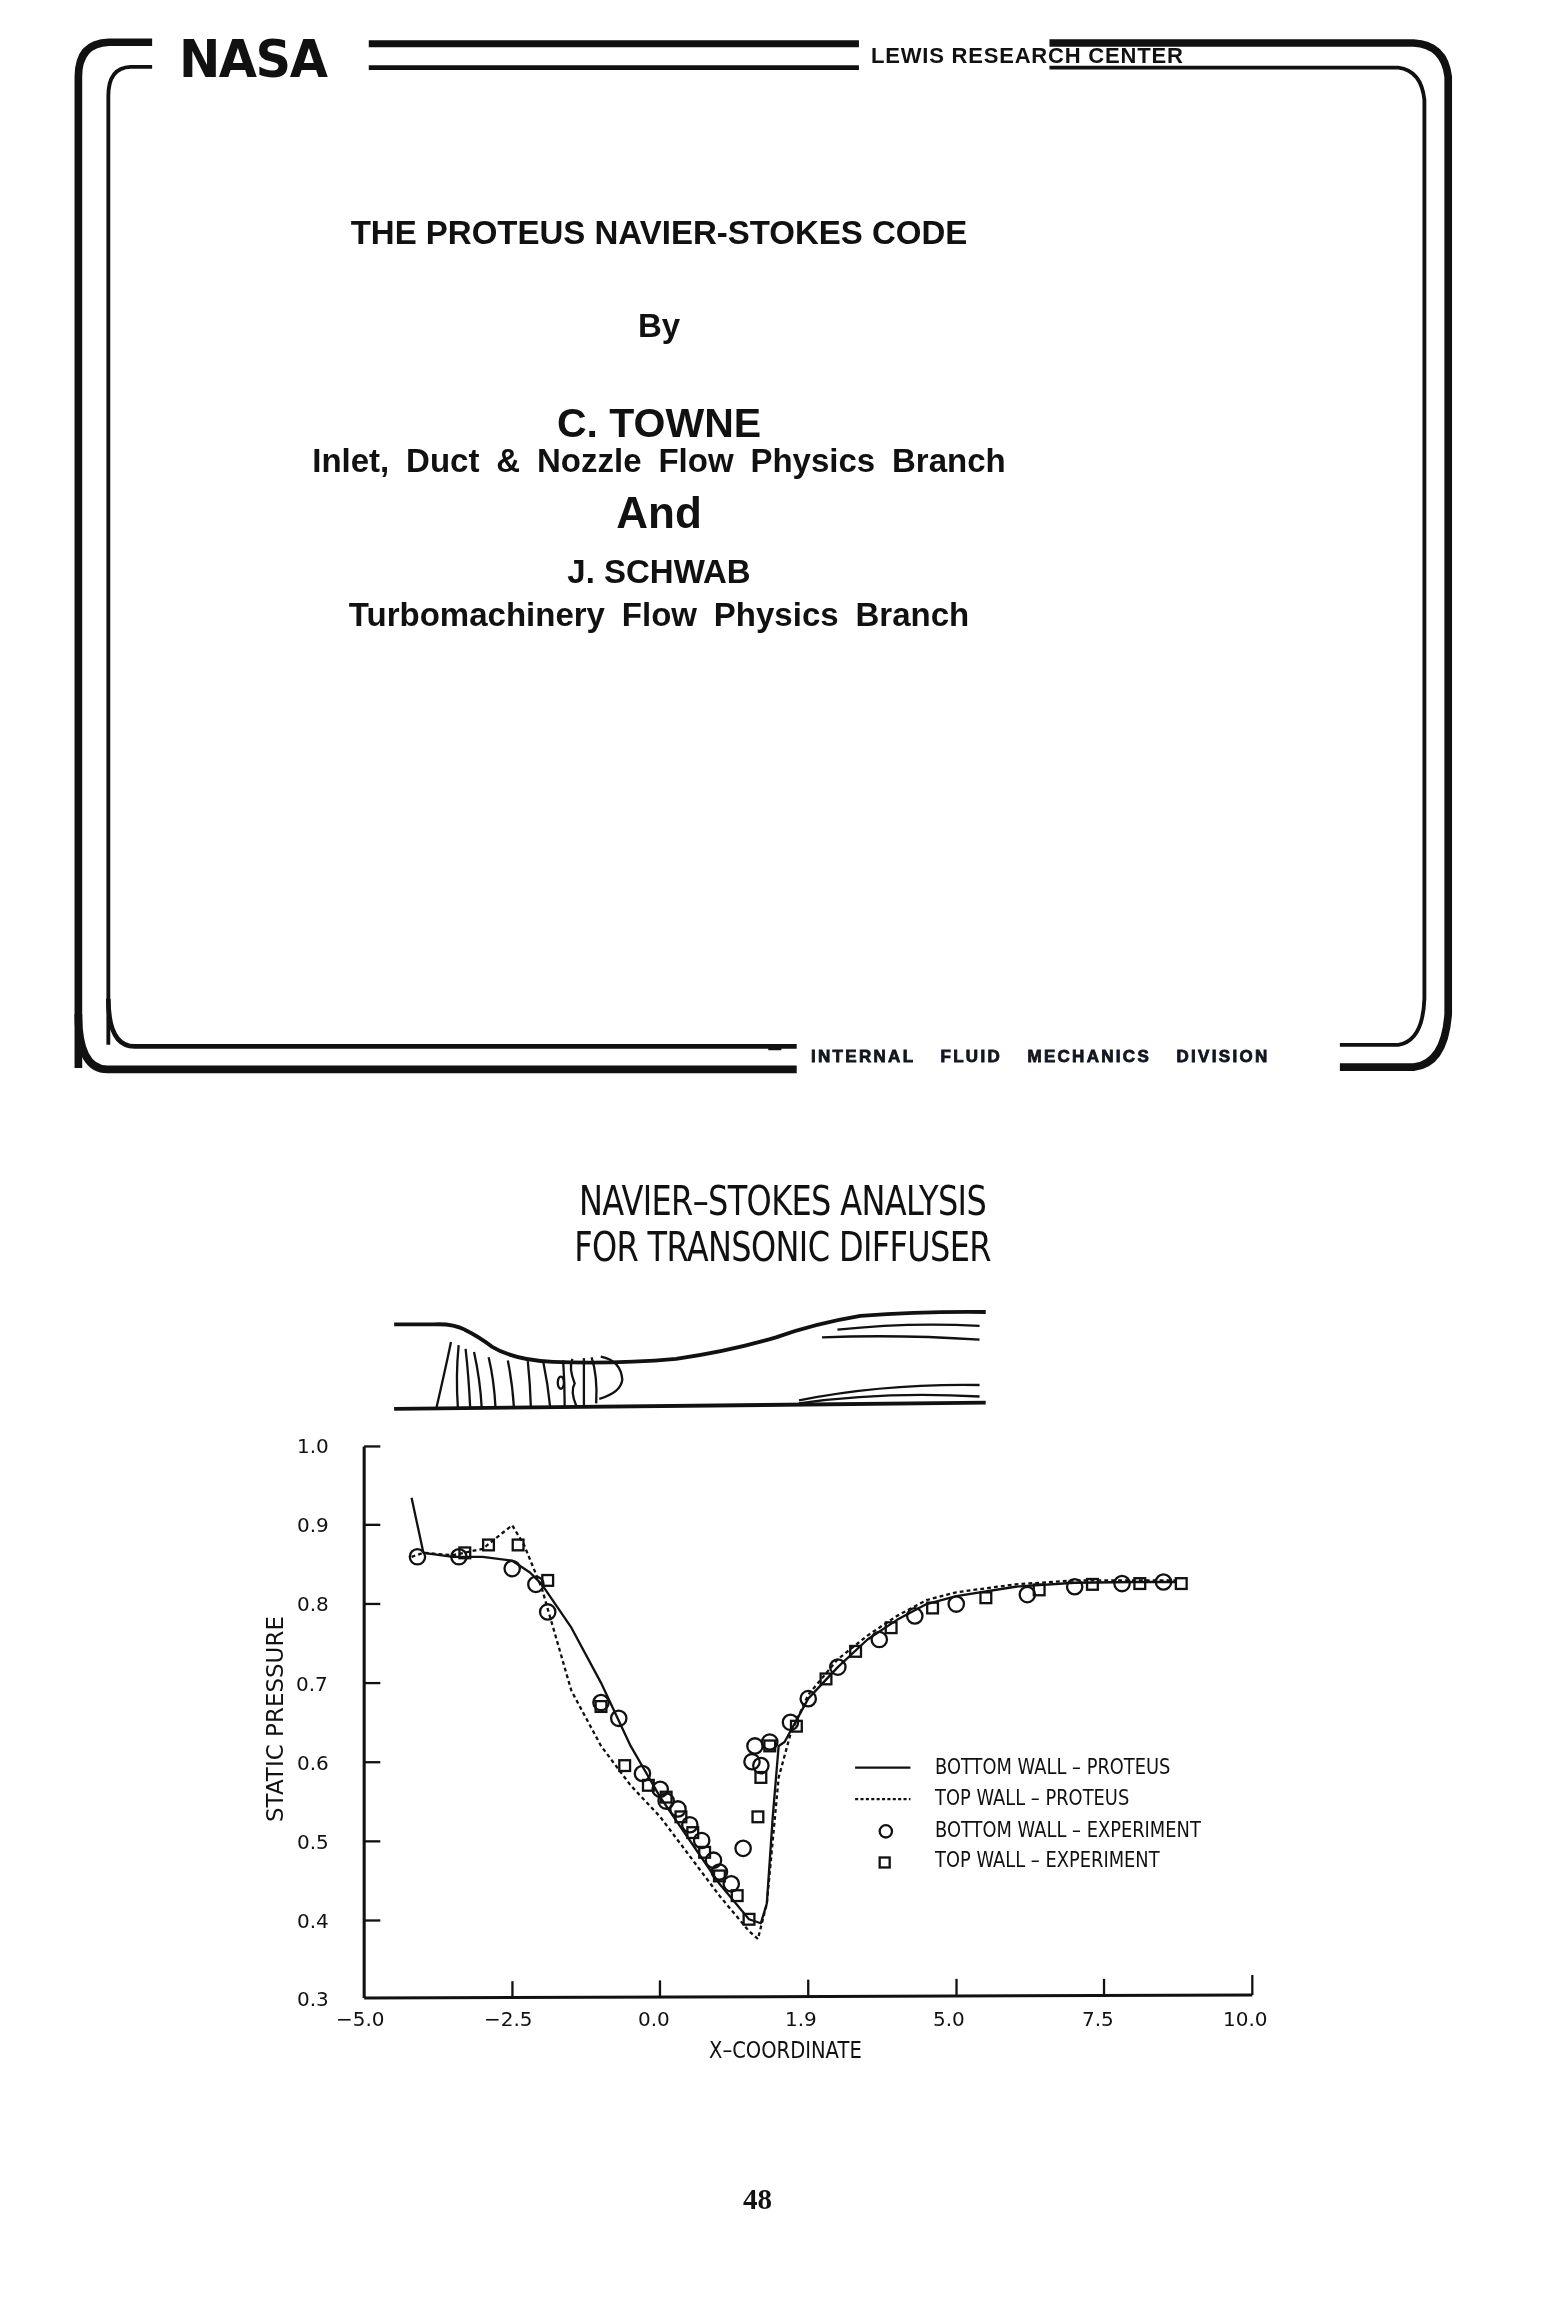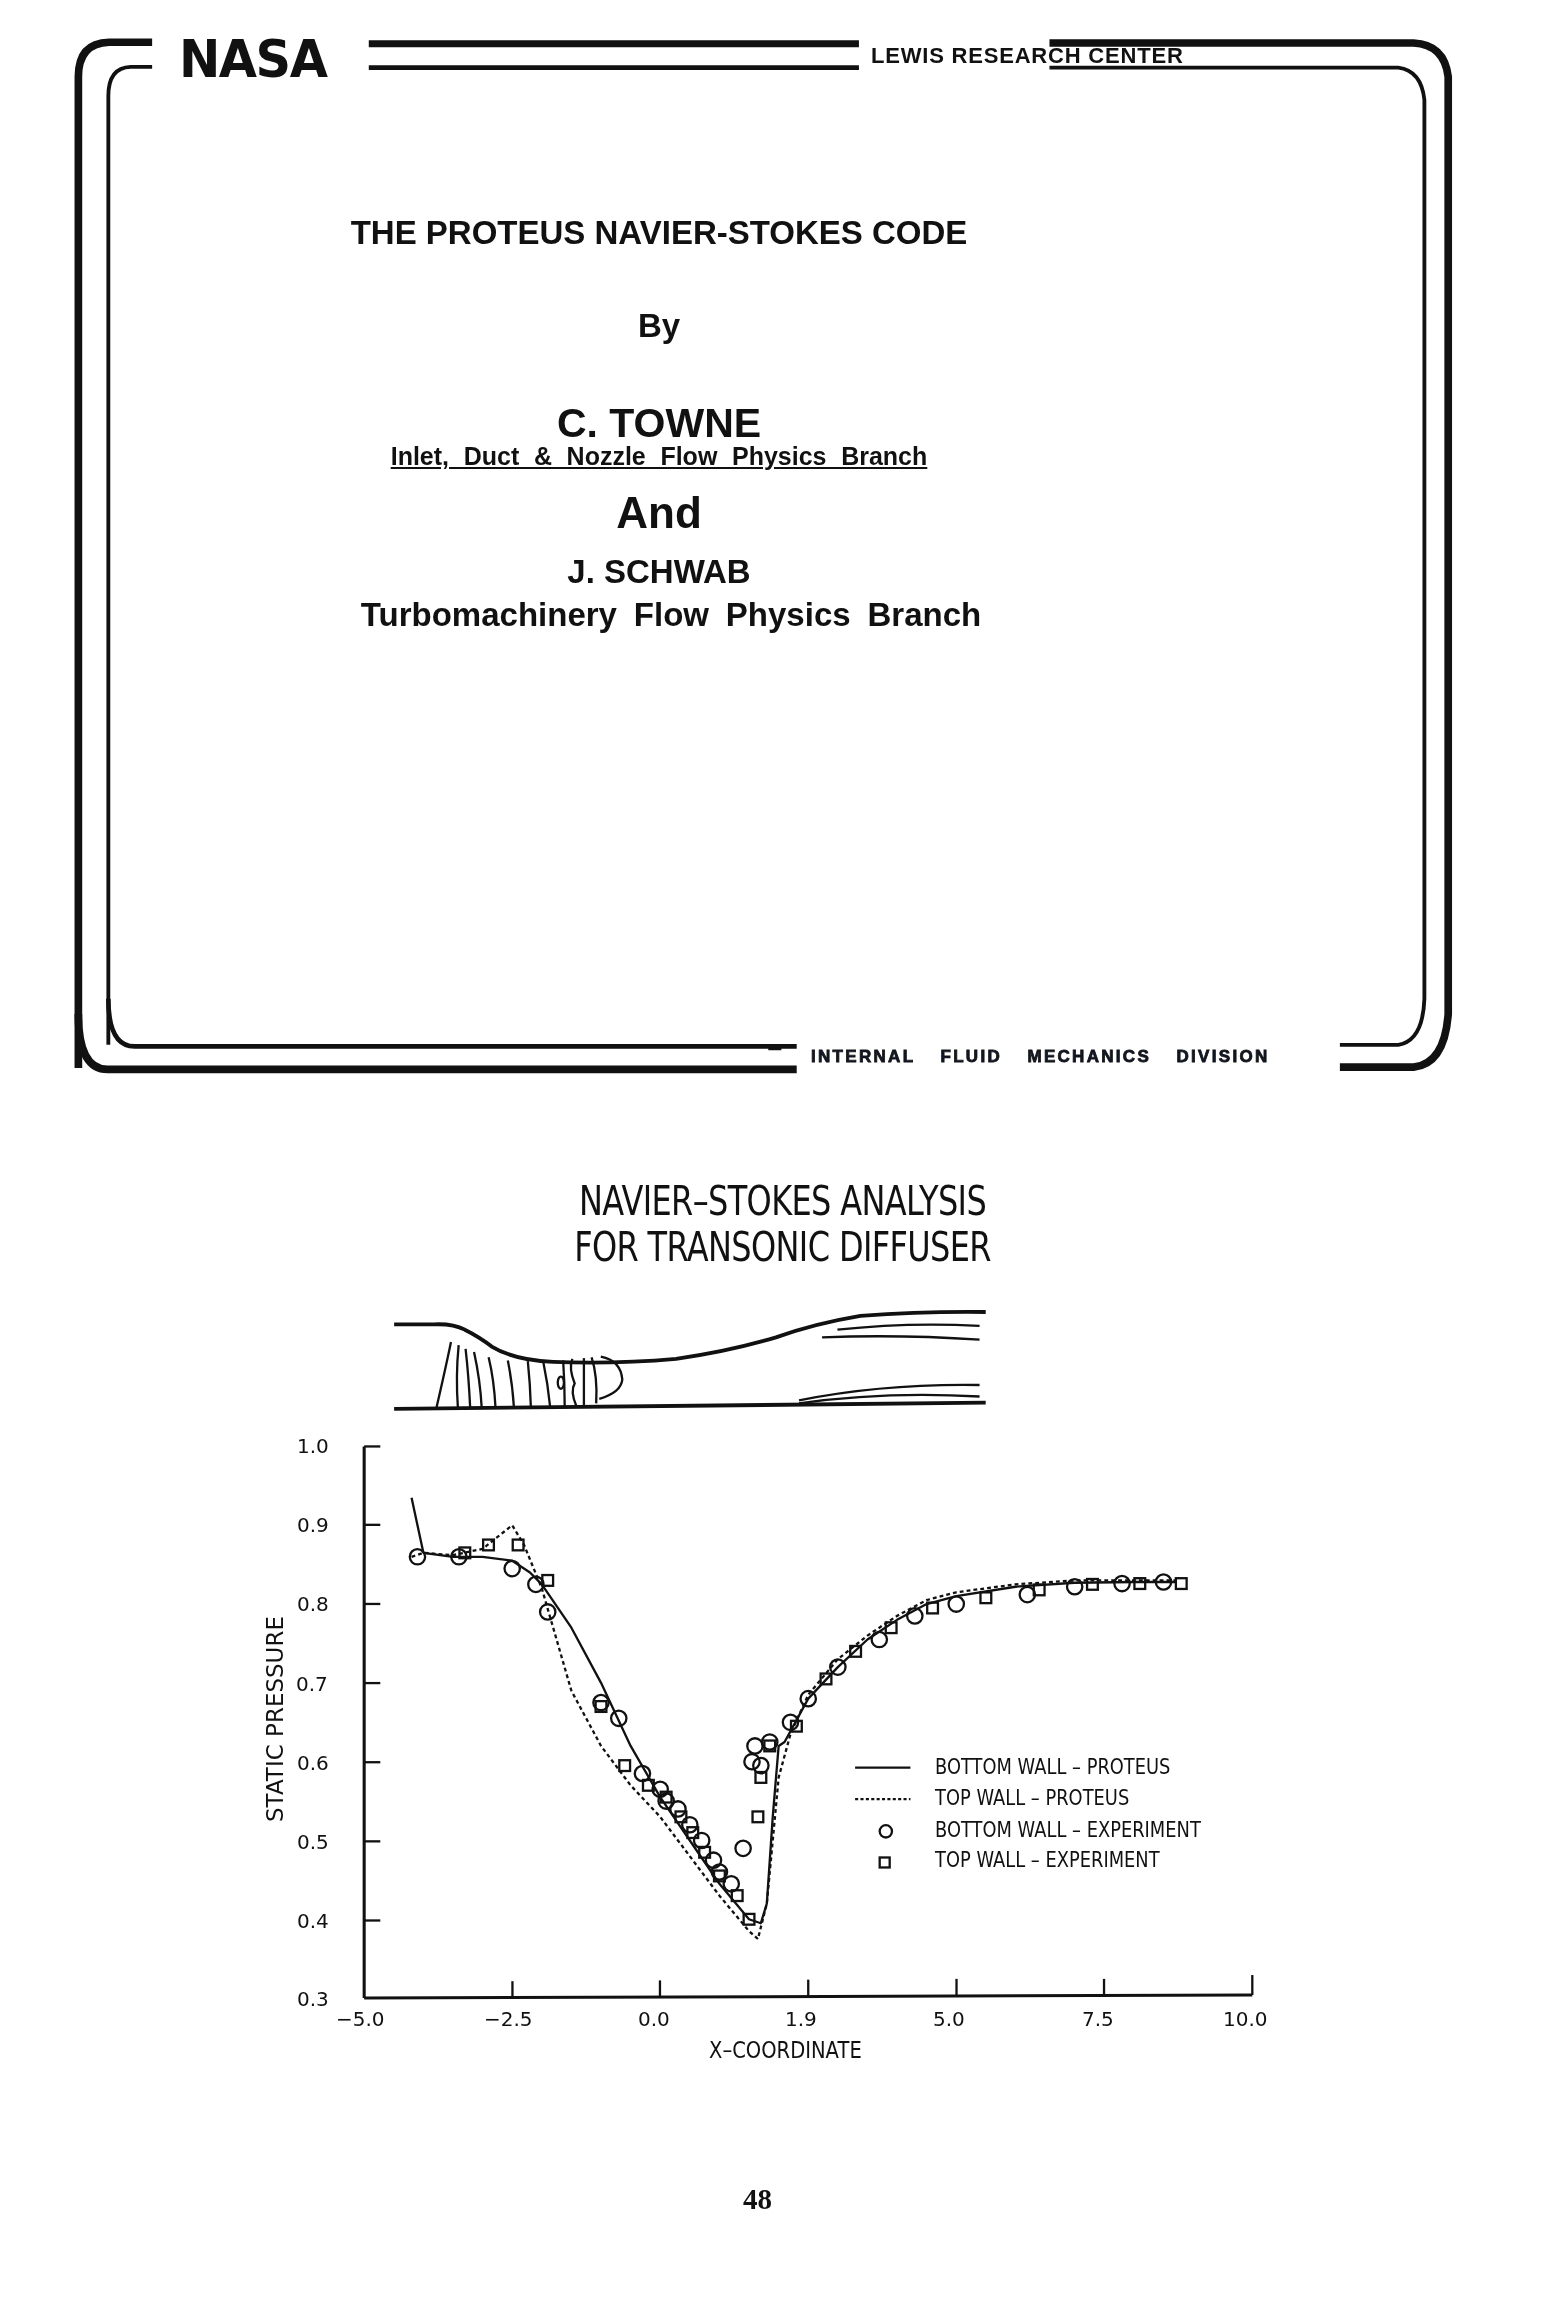--- a/index.html
+++ b/index.html
@@ -37,24 +37,24 @@
 
 <div class="abs banner-text" style="left:175px;top:32px;font-size:52px;letter-spacing:-1.5px;transform:scaleX(0.95);font-family:'DejaVu Sans',sans-serif;font-weight:bold;line-height:54px;">NASA</div>
 
 <div class="abs banner-text" style="left:871px;top:43px;font-size:22px;letter-spacing:0.8px;">LEWIS RESEARCH CENTER</div>
 
 <div class="abs banner-text" style="left:811px;top:1047px;font-size:17px;letter-spacing:2.3px;word-spacing:18.4px;color:#0f172a;-webkit-text-stroke:0.8px #111;">INTERNAL FLUID MECHANICS DIVISION</div>
 
 <div class="title-line" style="top:214px;font-size:33px;">THE PROTEUS NAVIER-STOKES CODE</div>
 <div class="title-line" style="top:307px;font-size:33px;">By</div>
 <div class="title-line" style="top:400px;font-size:41px;">C. TOWNE</div>
-<div class="title-line" style="top:442px;font-size:25px;word-spacing:7.7px;text-decoration:underline;">Inlet, Duct &amp; Nozzle Flow Physics Branch</div>
+<div class="title-line" style="top:442px;font-size:33px;word-spacing:7.7px;">Inlet, Duct &amp; Nozzle Flow Physics Branch</div>
 <div class="title-line" style="top:488px;font-size:44px;">And</div>
 <div class="title-line" style="top:553px;font-size:33px;">J. SCHWAB</div>
-<div class="title-line" style="top:596px;font-size:33px;word-spacing:7.7px;padding-left:12px;">Turbomachinery Flow Physics Branch</div>
+<div class="title-line" style="top:596px;font-size:33px;word-spacing:7.7px;">Turbomachinery Flow Physics Branch</div>
 
 <div class="fig-title" style="top:1178px;font-size:40px;">NAVIER–STOKES ANALYSIS</div>
 <div class="fig-title" style="top:1224px;font-size:40px;">FOR TRANSONIC DIFFUSER</div>
 
 <svg width="1565" height="2319" viewBox="0 0 2037 3017" style="pointer-events:none;">
   <g fill="none" stroke="#111" stroke-width="3">
 
     <path d="M513,1723 L565,1723 Q590,1722 605,1730 Q625,1740 640,1752 Q670,1770 720,1772 Q800,1775 880,1768 Q950,1758 1010,1740 Q1060,1722 1120,1712 Q1200,1706 1283,1707" stroke-width="5"></path>
     <path d="M1090,1730 Q1180,1720 1275,1725"></path>
     <path d="M1070,1740 Q1170,1736 1275,1743"></path>

